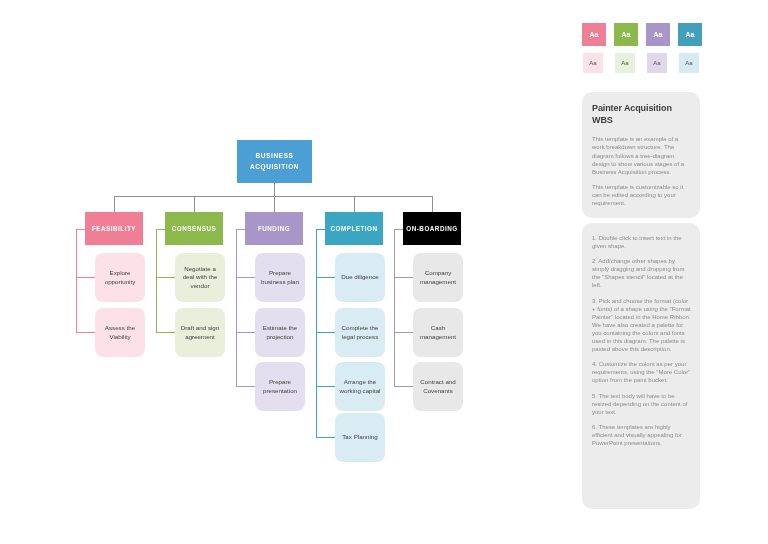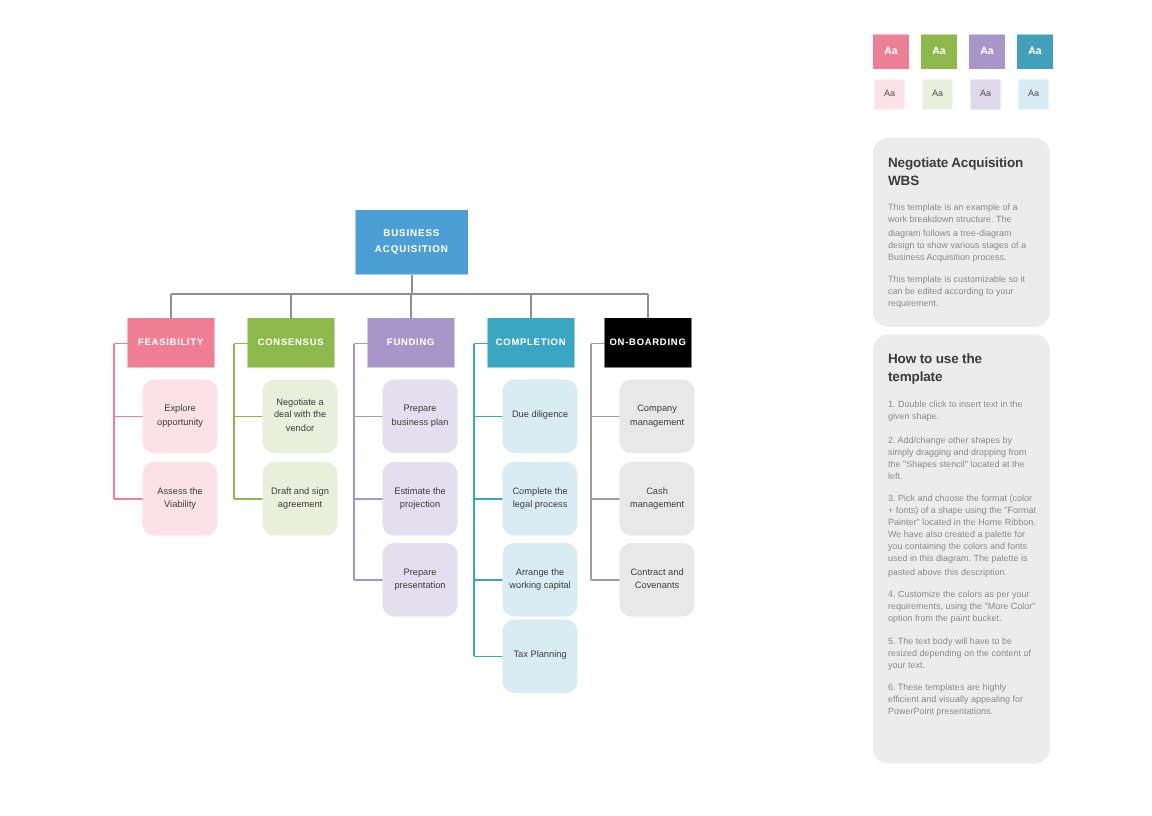--- a/index.html
+++ b/index.html
@@ -126,29 +126,28 @@
         <div class="swatch light" style="background: rgb(222, 216, 234);">
           <span>Aa</span>
         </div>
         <div class="swatch light" style="background: rgb(215, 235, 242);">
           <span>Aa</span>
         </div>
       </div>
   </div>
 
   <section class="side-panel" id="about-panel">
-    <h2 class="panel-title">Negotiate Acquisition WBS</h2>
+    <h2 class="panel-title">Painter Acquisition WBS</h2>
     <div class="panel-text" id="about-paragraphs">
         <p>This template is an example of a work breakdown structure. The diagram follows a tree-diagram design to show various stages of a Business Acquisition process.</p>
         <p>This template is customizable so it can be edited according to your requirement.</p>
       </div>
   </section>
 
   <section class="side-panel" id="howto-panel">
-    <h2 class="panel-title">How to use the template</h2>
     <div class="panel-text" id="howto-steps">
         <p>1. Double click to insert text in the given shape.</p>
         <p>2. Add/change other shapes by simply dragging and dropping from the "Shapes stencil" located at the left.</p>
         <p>3. Pick and choose the format (color + fonts) of a shape using the "Format Painter" located in the Home Ribbon. We have also created a palette for you containing the colors and fonts used in this diagram. The palette is pasted above this description.</p>
         <p>4. Customize the colors as per your requirements, using the "More Color" option from the paint bucket.</p>
         <p>5. The text body will have to be resized depending on the content of your text.</p>
         <p>6. These templates are highly efficient and visually appealing for PowerPoint presentations.</p>
       </div>
   </section>
 

